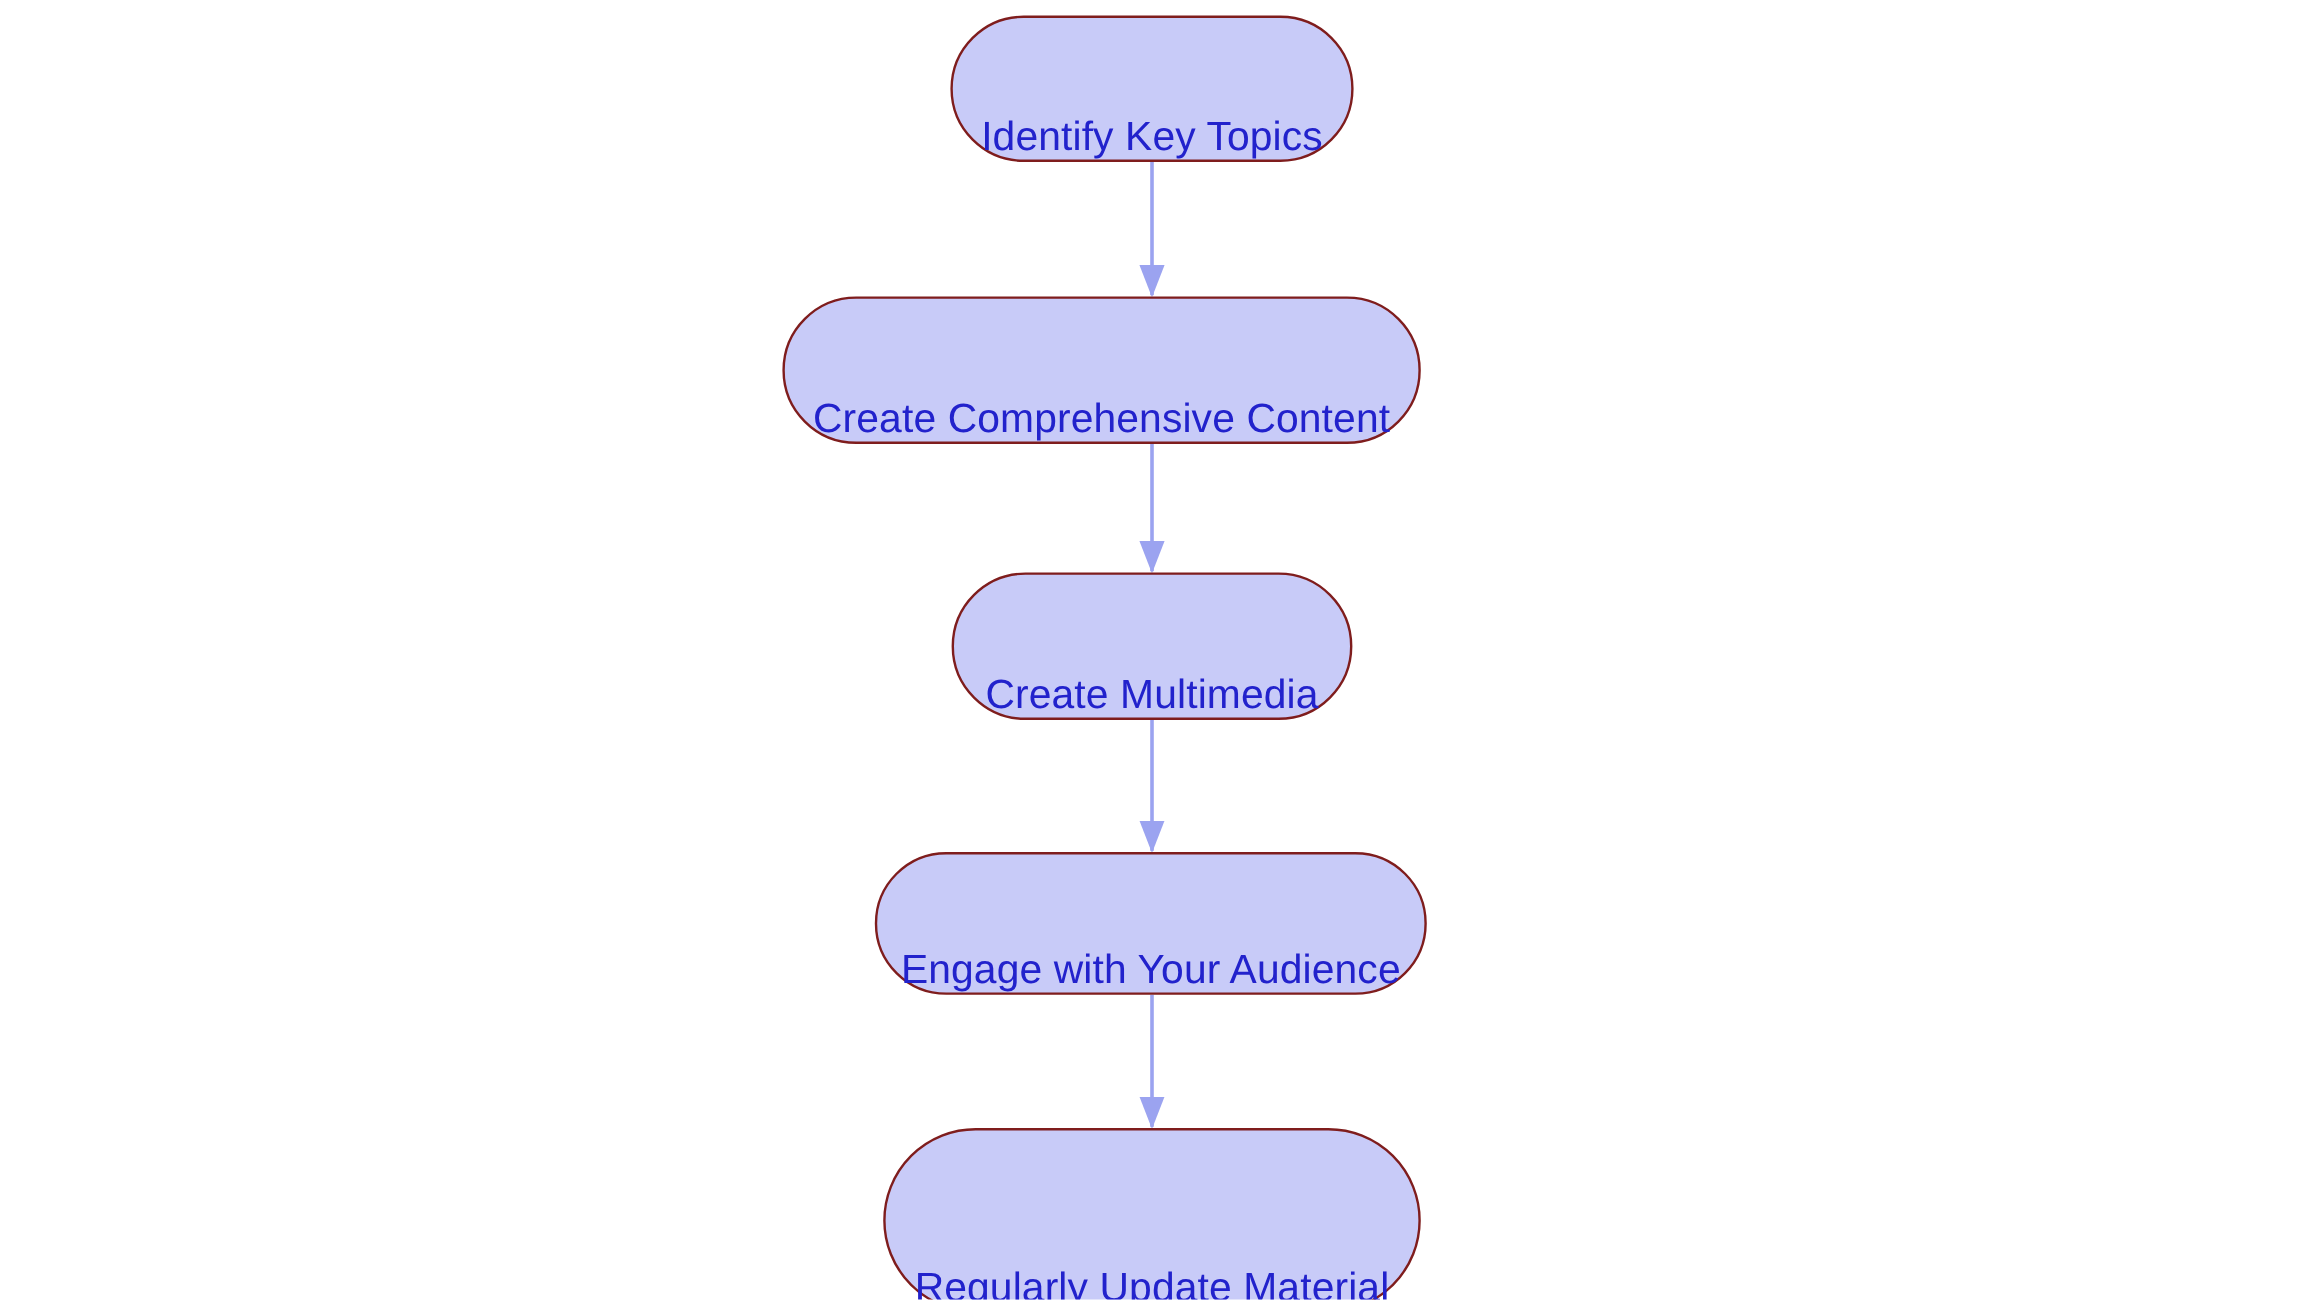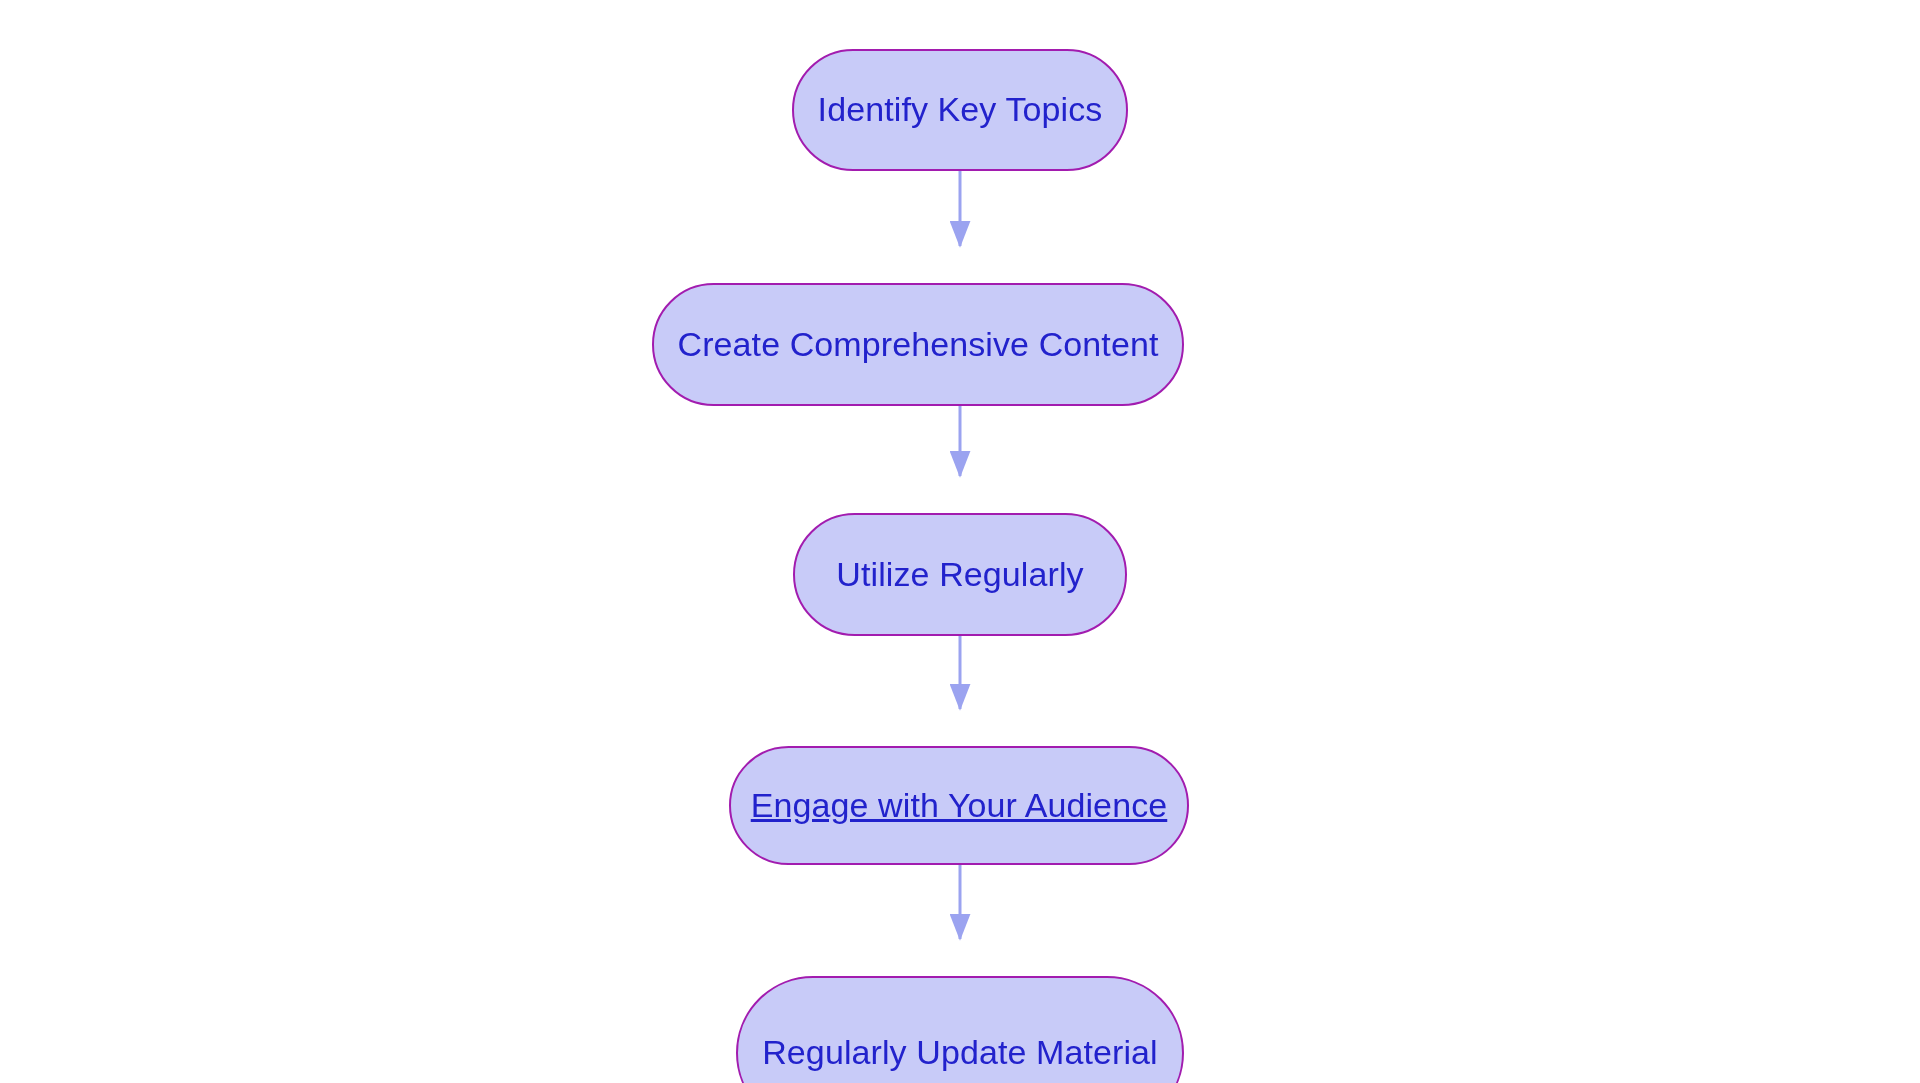--- a/index.html
+++ b/index.html
@@ -25,27 +25,26 @@
     left: 0;
     top: 0;
     width: 1920px;
     height: 1083px;
     pointer-events: none;
   }
   .flow-node {
     position: absolute;
     box-sizing: border-box;
     display: flex;
-    align-items: center;
+    align-items: flex-end;
     justify-content: center;
     background: #c8cbf8;
-    border: 2px solid #a21caf;
+    border: 2px solid #7f1d1d;
     border-radius: 999px;
     color: #2222cc;
-    margin-top: 36px;
   }
   .flow-node-label {
     font-family: "Liberation Sans", sans-serif;
     font-size: 34px;
     font-weight: 400;
     letter-spacing: 0.1px;
     line-height: 1.1;
     white-space: nowrap;
     color: #2222cc;
     text-align: center;
@@ -70,24 +69,24 @@
 
   <div class="flow-node" style="left:792px; top:13px; width:336px; height:122px;">
     <span class="flow-node-label">Identify Key Topics</span>
   </div>
 
   <div class="flow-node" style="left:652px; top:247px; width:532px; height:123px;">
     <span class="flow-node-label">Create Comprehensive Content</span>
   </div>
 
   <div class="flow-node" style="left:793px; top:477px; width:334px; height:123px;">
-    <span class="flow-node-label">Utilize Regularly</span>
+    <span class="flow-node-label">Create Multimedia</span>
   </div>
 
-  <div class="flow-node" style="left:729px; top:710px; width:460px; height:119px;text-decoration:underline;">
+  <div class="flow-node" style="left:729px; top:710px; width:460px; height:119px;">
     <span class="flow-node-label">Engage with Your Audience</span>
   </div>
 
   <div class="flow-node" style="left:736px; top:940px; width:448px; height:154px;">
     <span class="flow-node-label">Regularly Update Material</span>
   </div>
 
 </div>
 
 </body></html>

